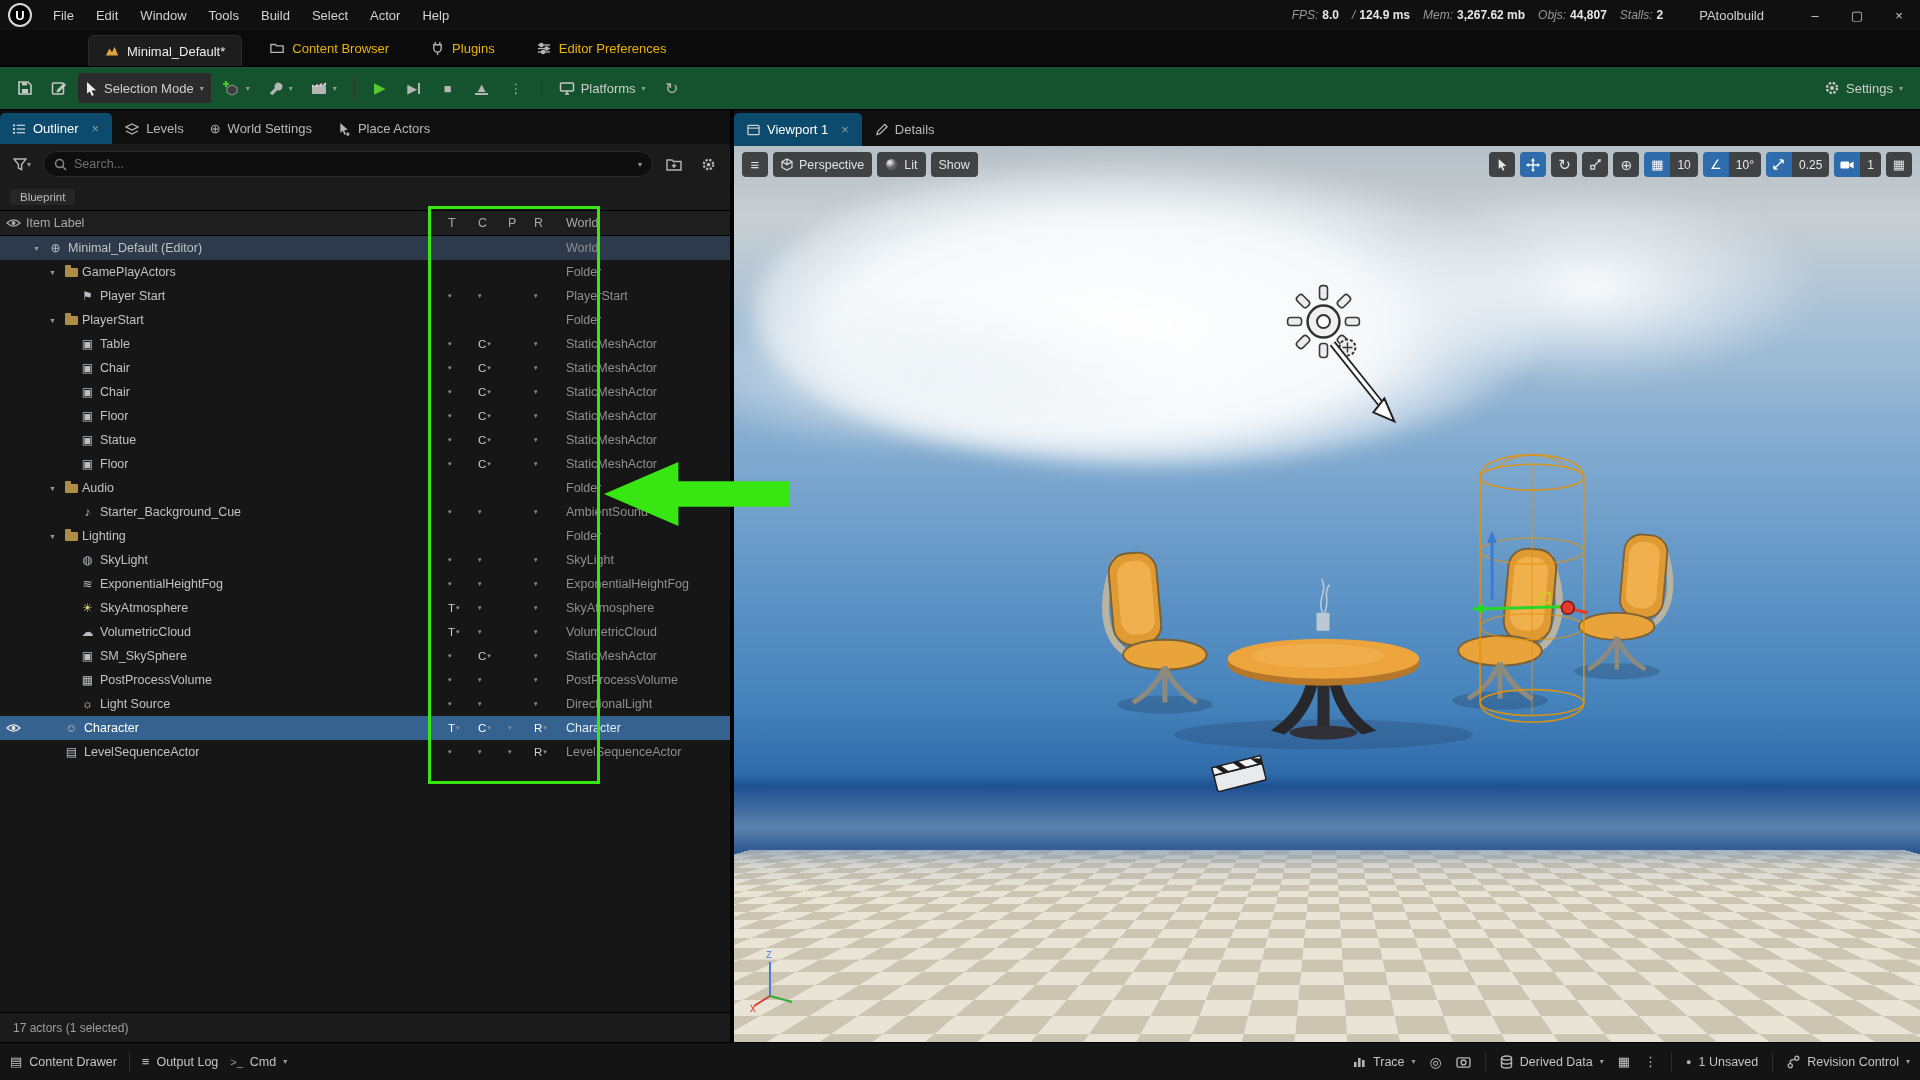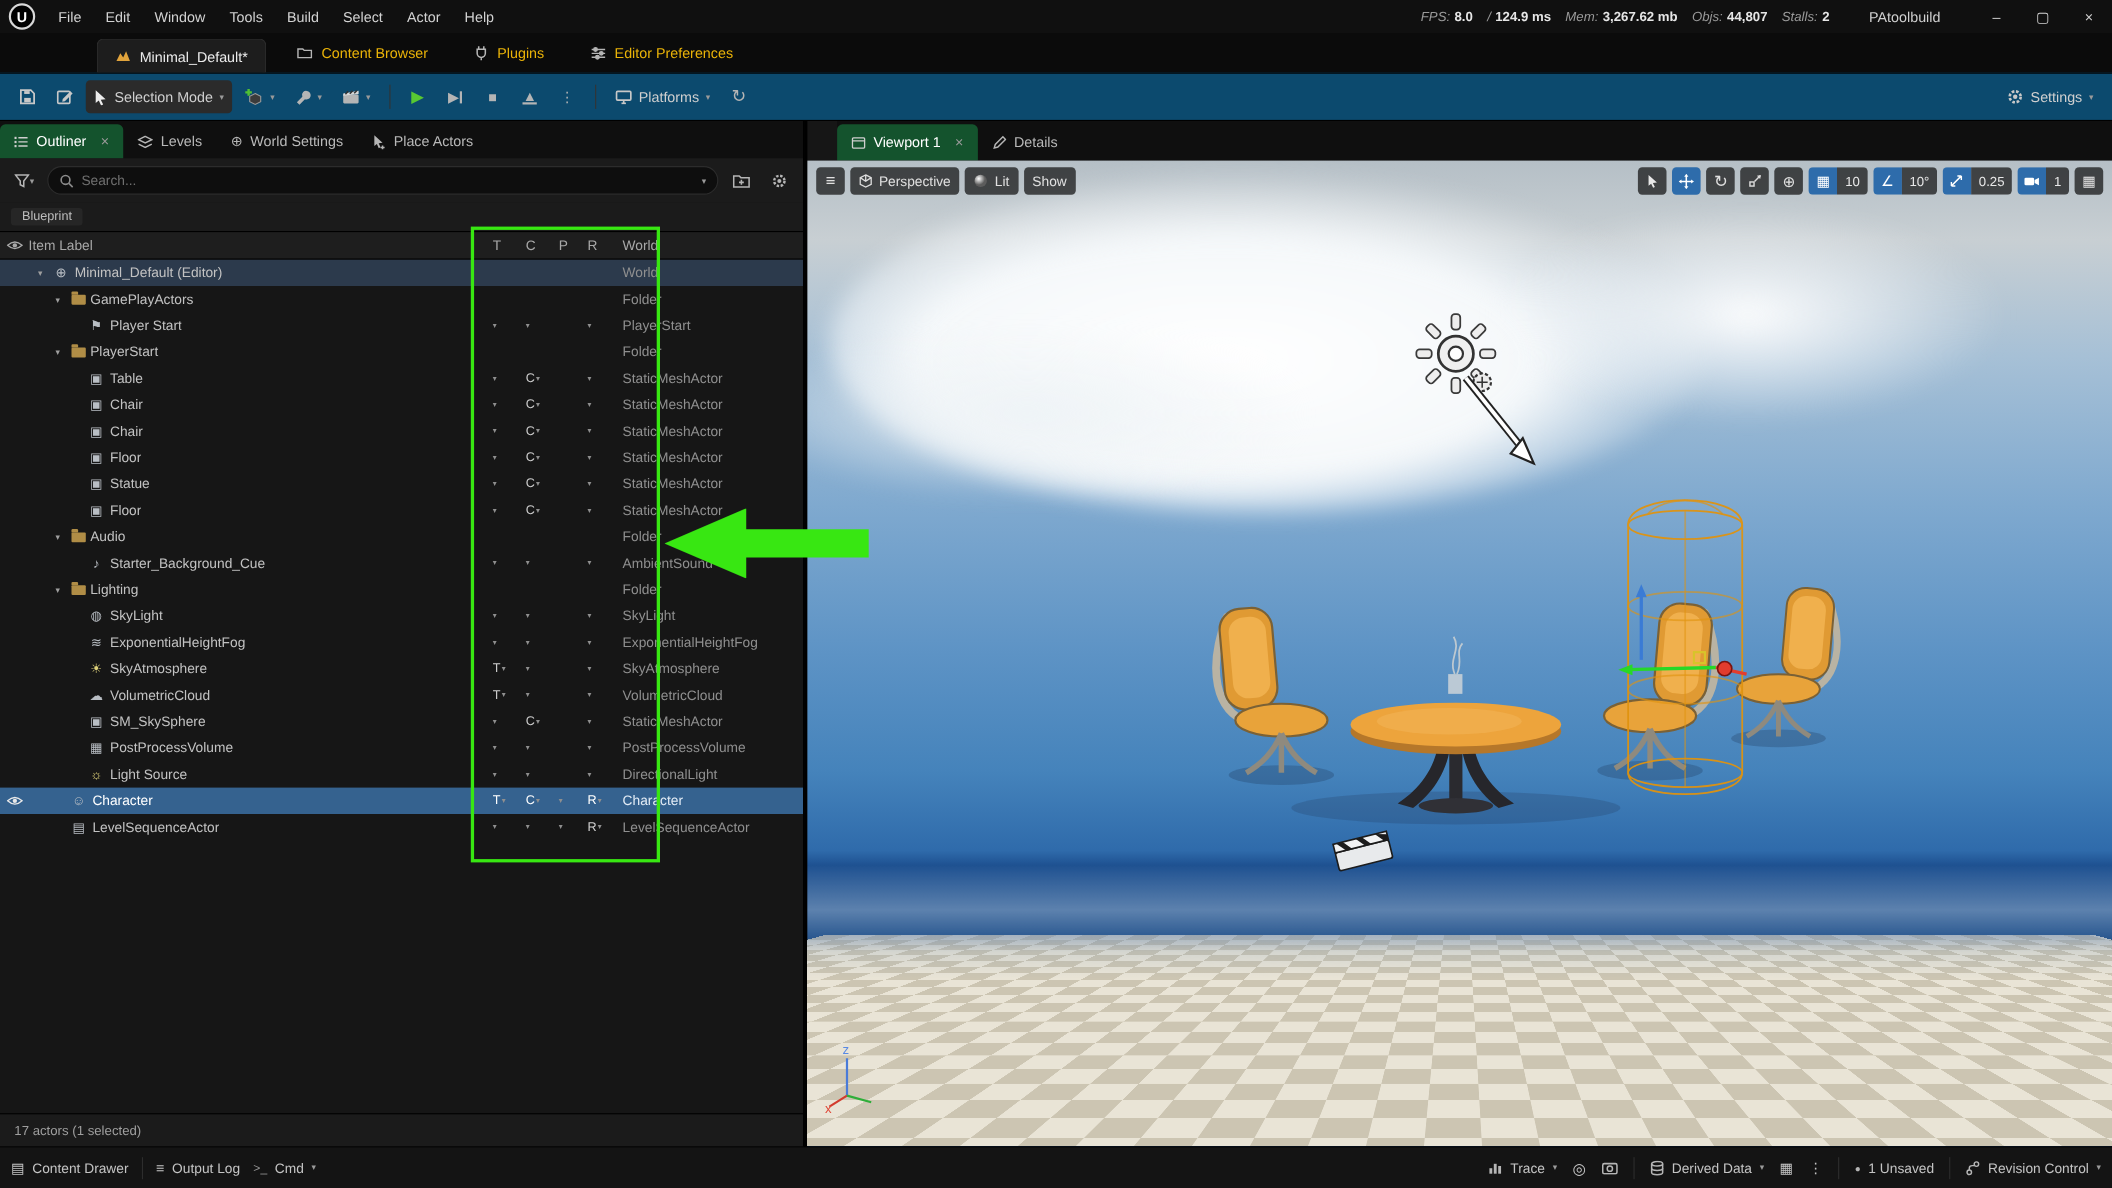--- a/index.html
+++ b/index.html
@@ -18,42 +18,42 @@
   .win-btns { display:flex; height:30px; }
   .win-btn { width:42px; display:flex; align-items:center; justify-content:center; color:#cfcfcf; font-size:13px; }
 
   
   .tabbar { height:36px; background:#0b0b0b; display:flex; align-items:flex-end; padding-left:88px; }
   .asset-tab { height:31px; background:#1d1d1d; border:1px solid #2c2c2c; border-bottom:none;
     border-radius:6px 6px 0 0; display:flex; align-items:center; gap:8px; padding:0 16px; color:#ececec; }
   .tool-tab { height:36px; display:flex; align-items:center; gap:8px; padding:0 14px; margin-left:14px; color:#eab308; }
 
   
-  .toolbar { height:44px; background:#0c4a6e; border-top:1px solid #000; border-bottom:1px solid #000;
+  .toolbar { height:44px; background:#14532d; border-top:1px solid #000; border-bottom:1px solid #000;
     display:flex; align-items:center; padding:0 10px; gap:4px; }
   .tbtn { height:30px; min-width:30px; border-radius:4px; display:inline-flex; align-items:center;
     justify-content:center; gap:6px; padding:0 7px; color:#cfcfcf; }
   .tbtn.boxed { background:#2b2b2b; }
   .caret { font-size:8px; color:#9a9a9a; }
   .sep-v { width:1px; height:22px; background:#333; margin:0 6px; }
   .play-glyph { color:#58c832; font-size:15px; }
   .gray-glyph { color:#b5b5b5; font-size:13px; }
   .skip-icon::after { content:""; display:inline-block; width:2px; height:11px; background:#b5b5b5; margin-left:1px; vertical-align:-1px;}
   .eject-icon { border-bottom:2px solid #b5b5b5; line-height:11px; display:inline-block; }
   .settings-btn { margin-left:auto; }
 
   
   .main { display:flex; height:932px; }
   .panel-divider { width:3px; background:#000; }
 
   
   .left-panel { width:731px; display:flex; flex-direction:column; background:#161616; border-right:1px solid #000;}
   .lp-tabs { height:34px; background:#0f0f0f; display:flex; align-items:stretch; padding-top:3px; }
   .lp-tab { display:flex; align-items:center; gap:7px; padding:0 13px; color:#b9b9b9; font-size:13px; }
-  .lp-tab.active { background:#14532d; color:#fff; border-radius:5px 5px 0 0; }
+  .lp-tab.active { background:#0c4a6e; color:#fff; border-radius:5px 5px 0 0; }
   .tab-close { font-size:13px; color:#9a9a9a; margin-left:6px; }
   .lp-searchrow { height:40px; display:flex; align-items:center; gap:8px; padding:0 9px; background:#1b1b1b; }
   .search-box { flex:1; height:26px; background:#0e0e0e; border:1px solid #2c2c2c; border-radius:13px;
     display:flex; align-items:center; gap:7px; padding:0 10px; }
   .search-box input { flex:1; background:transparent; border:none; outline:none; color:#bdbdbd; font-size:12.5px;
     font-family:"Liberation Sans", sans-serif;}
   .search-box input::placeholder { color:#6f6f6f; }
   .iconbtn { width:26px; height:26px; display:flex; align-items:center; justify-content:center; }
   .chip-row { height:26px; background:#1b1b1b; display:flex; align-items:center; padding:0 10px; }
   .chip { background:#262626; border-radius:3px; padding:2px 10px; font-size:11.5px; color:#bdbdbd; }
@@ -81,21 +81,21 @@
   .mini { font-style:normal; font-size:7px; color:#8f8f8f; }
   .rtype { width:164px; flex:none; color:#8f8f8f; font-size:12.5px; }
   .hcell { width:30px; flex:none; } .hcell.cp{width:26px;} .hcell.cr{width:32px;}
   .htype { width:164px; flex:none; }
   .lp-fill { flex:1; }
   .lp-footer { height:30px; border-top:1px solid #000; background:#1b1b1b; display:flex; align-items:center;
     padding:0 13px; color:#9f9f9f; font-size:12px; }
 
   
   .right-panel { flex:1; display:flex; flex-direction:column; min-width:0; }
-  .vp-tabs { height:36px; background:#0f0f0f; display:flex; align-items:stretch; padding-top:3px;margin-left:27px; }
+  .vp-tabs { height:36px; background:#0f0f0f; display:flex; align-items:stretch; padding-top:3px; }
   .vp-canvas { position:relative; height:896px; overflow:hidden;
     background:linear-gradient(180deg,#b5bfc6 0%,#c8cfd3 8%,#a6c0d6 20%,#7fa9cf 35%,#5d93c5 50%,#4583bb 62%,#2f6bab 70%,#1e5191 71.5%,#1a4a85 80%,#123a6b 100%); }
   .cloud { position:absolute; border-radius:50%; filter:blur(10px); z-index:1; }
   .cloud1 { left:20px; top:10px; width:800px; height:310px;
     background:radial-gradient(ellipse at 45% 55%, #ffffff 0%, #f5f8fa 45%, rgba(245,248,250,0) 72%); }
   .cloud2 { left:620px; top:40px; width:470px; height:200px;
     background:radial-gradient(ellipse at 50% 50%, #fbfcfd 0%, rgba(250,252,253,0) 70%); }
   .cloud3 { left:-60px; top:150px; width:520px; height:160px;
     background:radial-gradient(ellipse at 50% 50%, #eef3f6 0%, rgba(238,243,246,0) 70%); }
   .vp-floor { position:absolute; left:50%; bottom:-80px; width:3200px; height:1600px; margin-left:-1600px;

